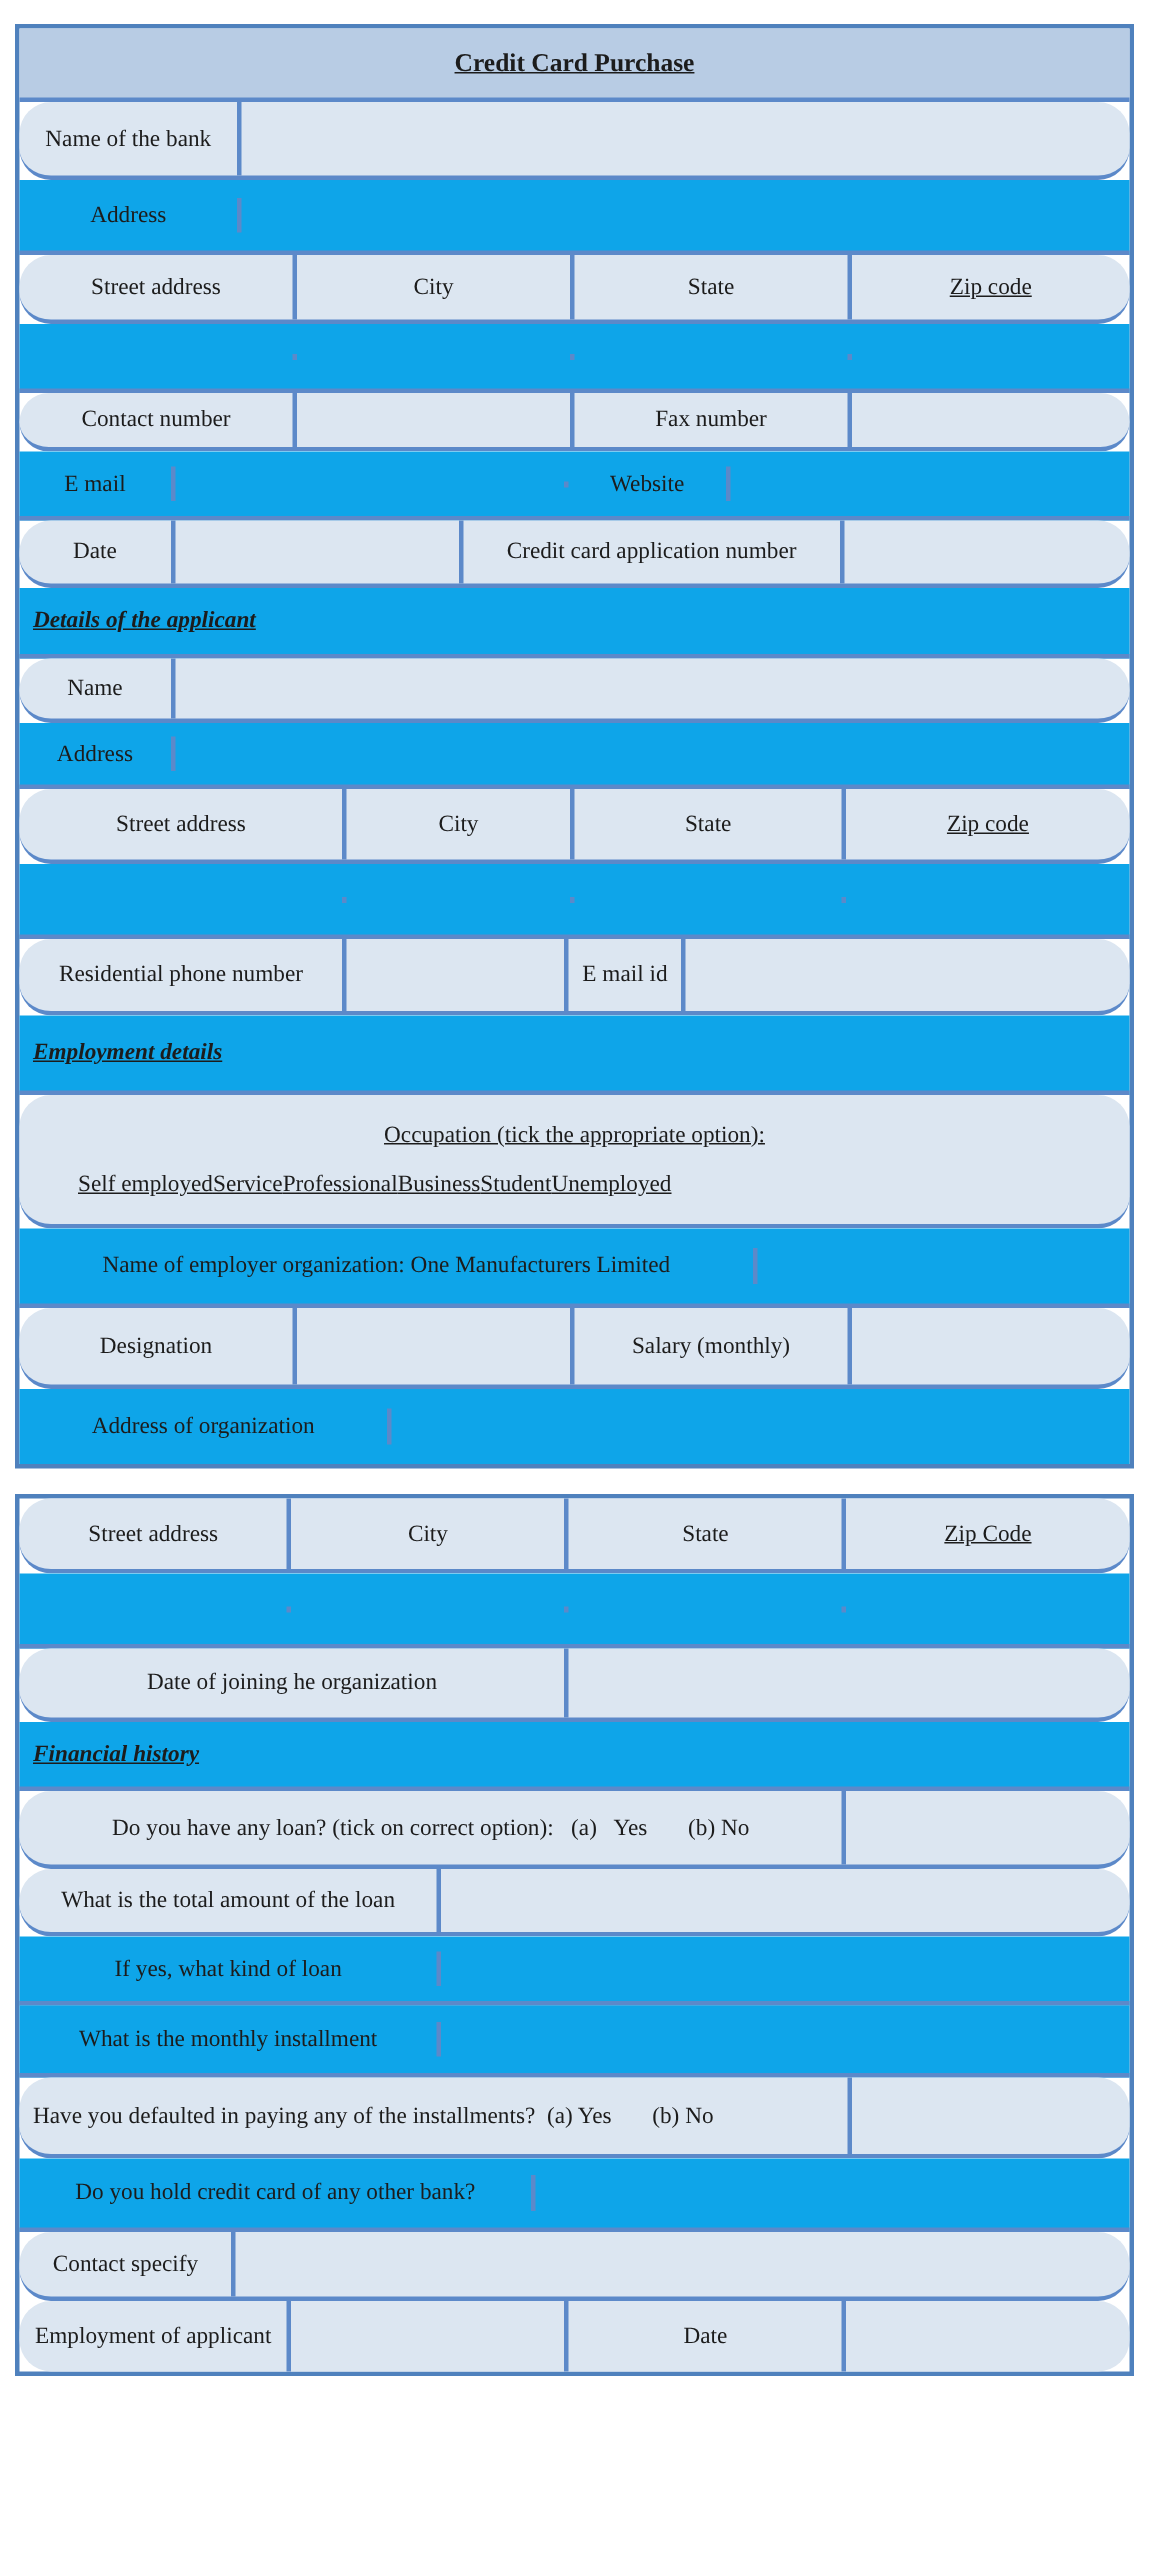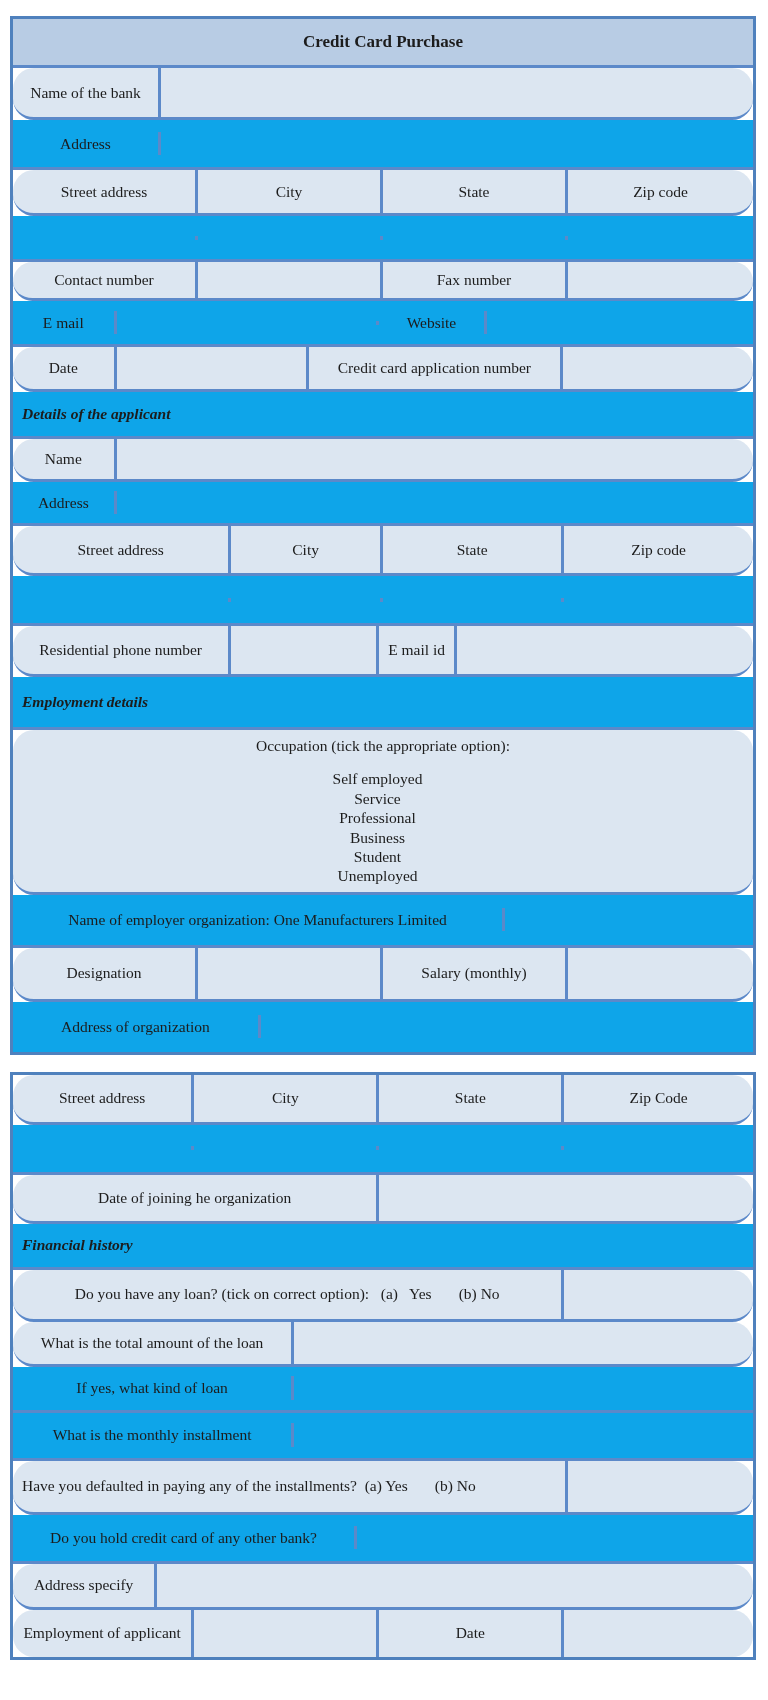--- a/index.html
+++ b/index.html
@@ -5,31 +5,31 @@
   html,body{margin:0;padding:0;background:#ffffff;}
   body{width:768px;height:1700px;font-family:"Liberation Serif","DejaVu Serif",serif;color:#1c1c1c;}
   .page{padding:16px 12px 0 10px;}
   .tbl{width:746px;border:3px solid #4f81bd;box-sizing:border-box;background:#fff;}
   .tbl2{margin-top:17px;}
   .row{display:flex;border-bottom:3px solid #5c89c9;align-items:stretch;}
   .row:last-child{border-bottom:none;}
   .cell{border-right:3px solid #5c89c9;display:flex;align-items:center;justify-content:center;
         text-align:center;white-space:pre-wrap;box-sizing:border-box;padding:2px 5px;
         font-size:15.5px;line-height:1.25;}
-  .cell:last-child{border-right:none;}
+  .cell:last-child{border-right:none;text-decoration:underline;}
   .grow{flex:1 1 auto;}
   .light{background:#dce6f1;border-radius:21px;}
   .white{background:#0ea5e9;align-items:center;}
   .titlebar{background:#b8cce4;}
   .title-cell{font-weight:bold;font-size:17px;}
   .section{justify-content:flex-start;text-align:left;font-weight:bold;font-style:italic;padding-left:9px;}
   .leftal{justify-content:flex-start;text-align:right;padding-left:9px;}
   .occ-cell{flex-direction:column;justify-content:center;align-items:stretch;padding:6px 0;}
   .occ-head{text-align:center;margin-bottom:14px;}
-  .occ-opts{display:flex;justify-content:flex-start;padding:0 50px 0 39px;flex-direction:column;}
+  .occ-opts{display:flex;justify-content:flex-start;padding:0 50px 0 39px;}
 </style>
 </head>
 <body>
 
 <div class="page">
 
   <div class="tbl">
 
     <div class="row titlebar" style="min-height:46px">
       <div class="cell grow title-cell">Credit Card Purchase</div>
@@ -201,21 +201,21 @@
       <div class="cell leftal" style="width:75%">Have you defaulted in paying any of the installments?  (a) Yes       (b) No</div>
       <div class="cell grow"></div>
     </div>
 
     <div class="row white" style="min-height:46px">
       <div class="cell" style="width:46.5%">Do you hold credit card of any other bank?</div>
       <div class="cell grow"></div>
     </div>
 
     <div class="row light" style="min-height:43px">
-      <div class="cell" style="width:19.5%">Address specify</div>
+      <div class="cell" style="width:19.5%">Contact specify</div>
       <div class="cell grow"></div>
     </div>
 
 
     <div class="row light" style="min-height:47px">
       <div class="cell" style="width:24.5%">Employment of applicant</div>
       <div class="cell" style="width:25%"></div>
       <div class="cell" style="width:25%">Date</div>
       <div class="cell grow"></div>
     </div>

